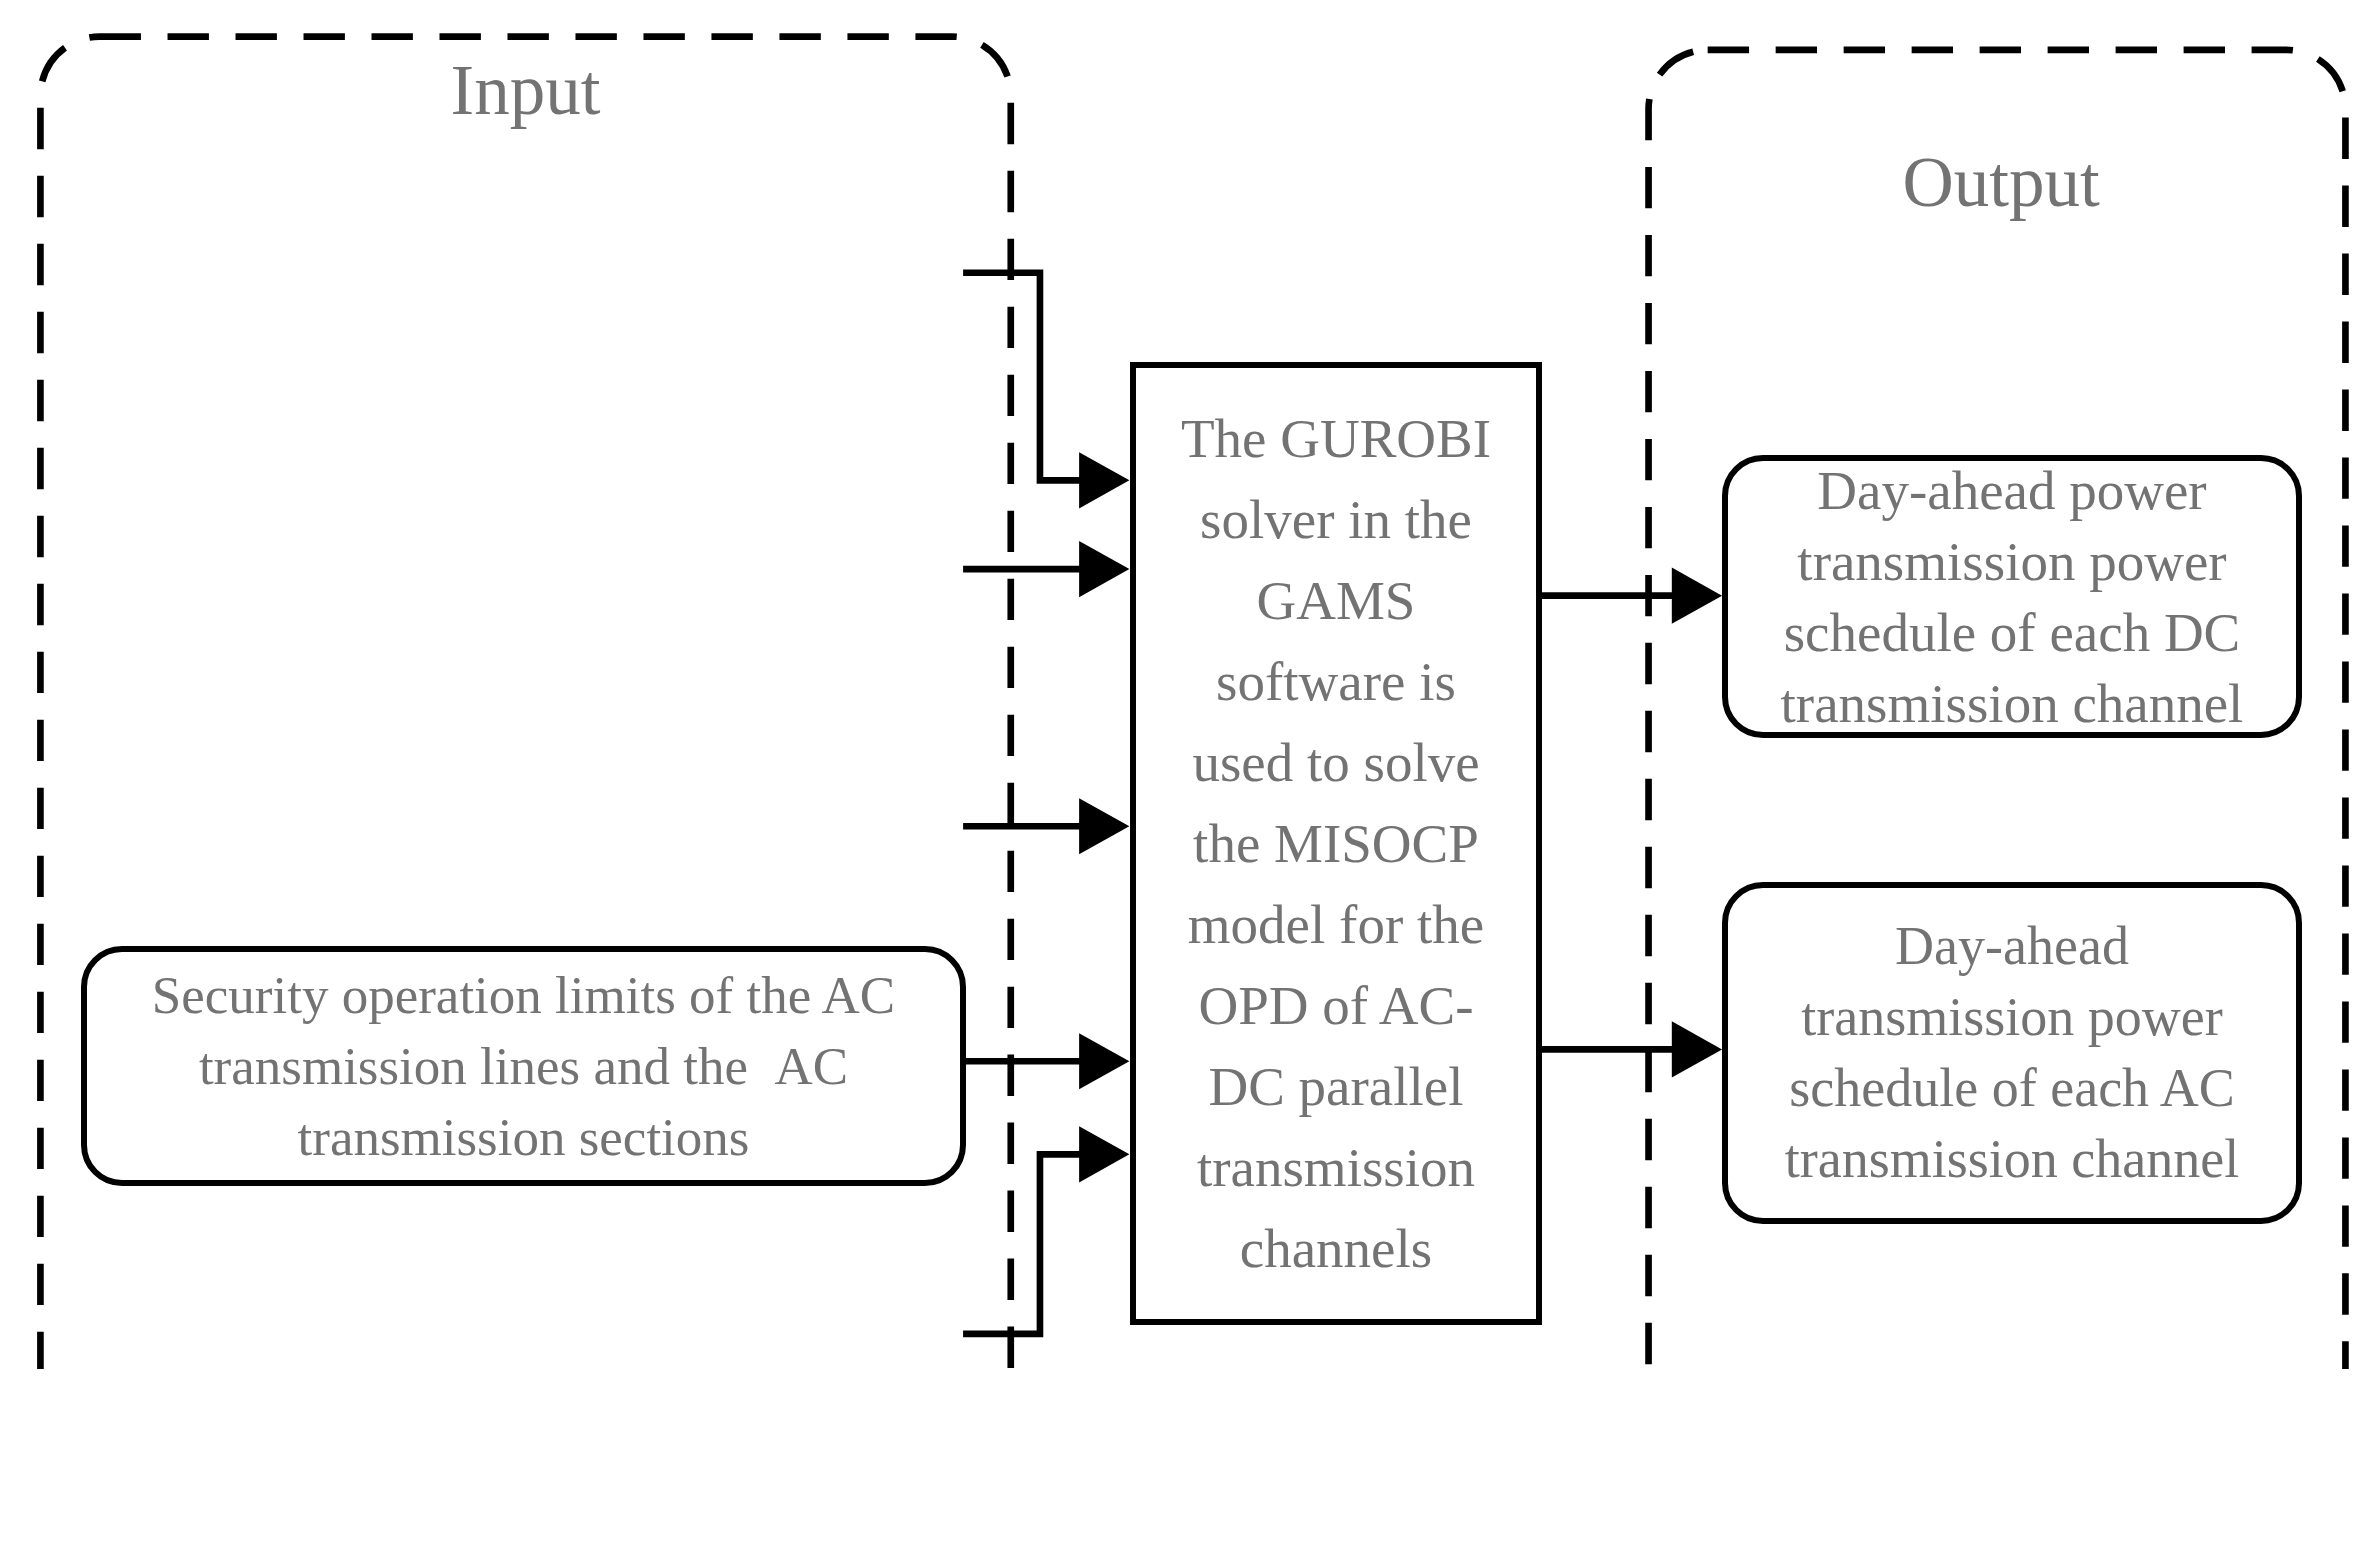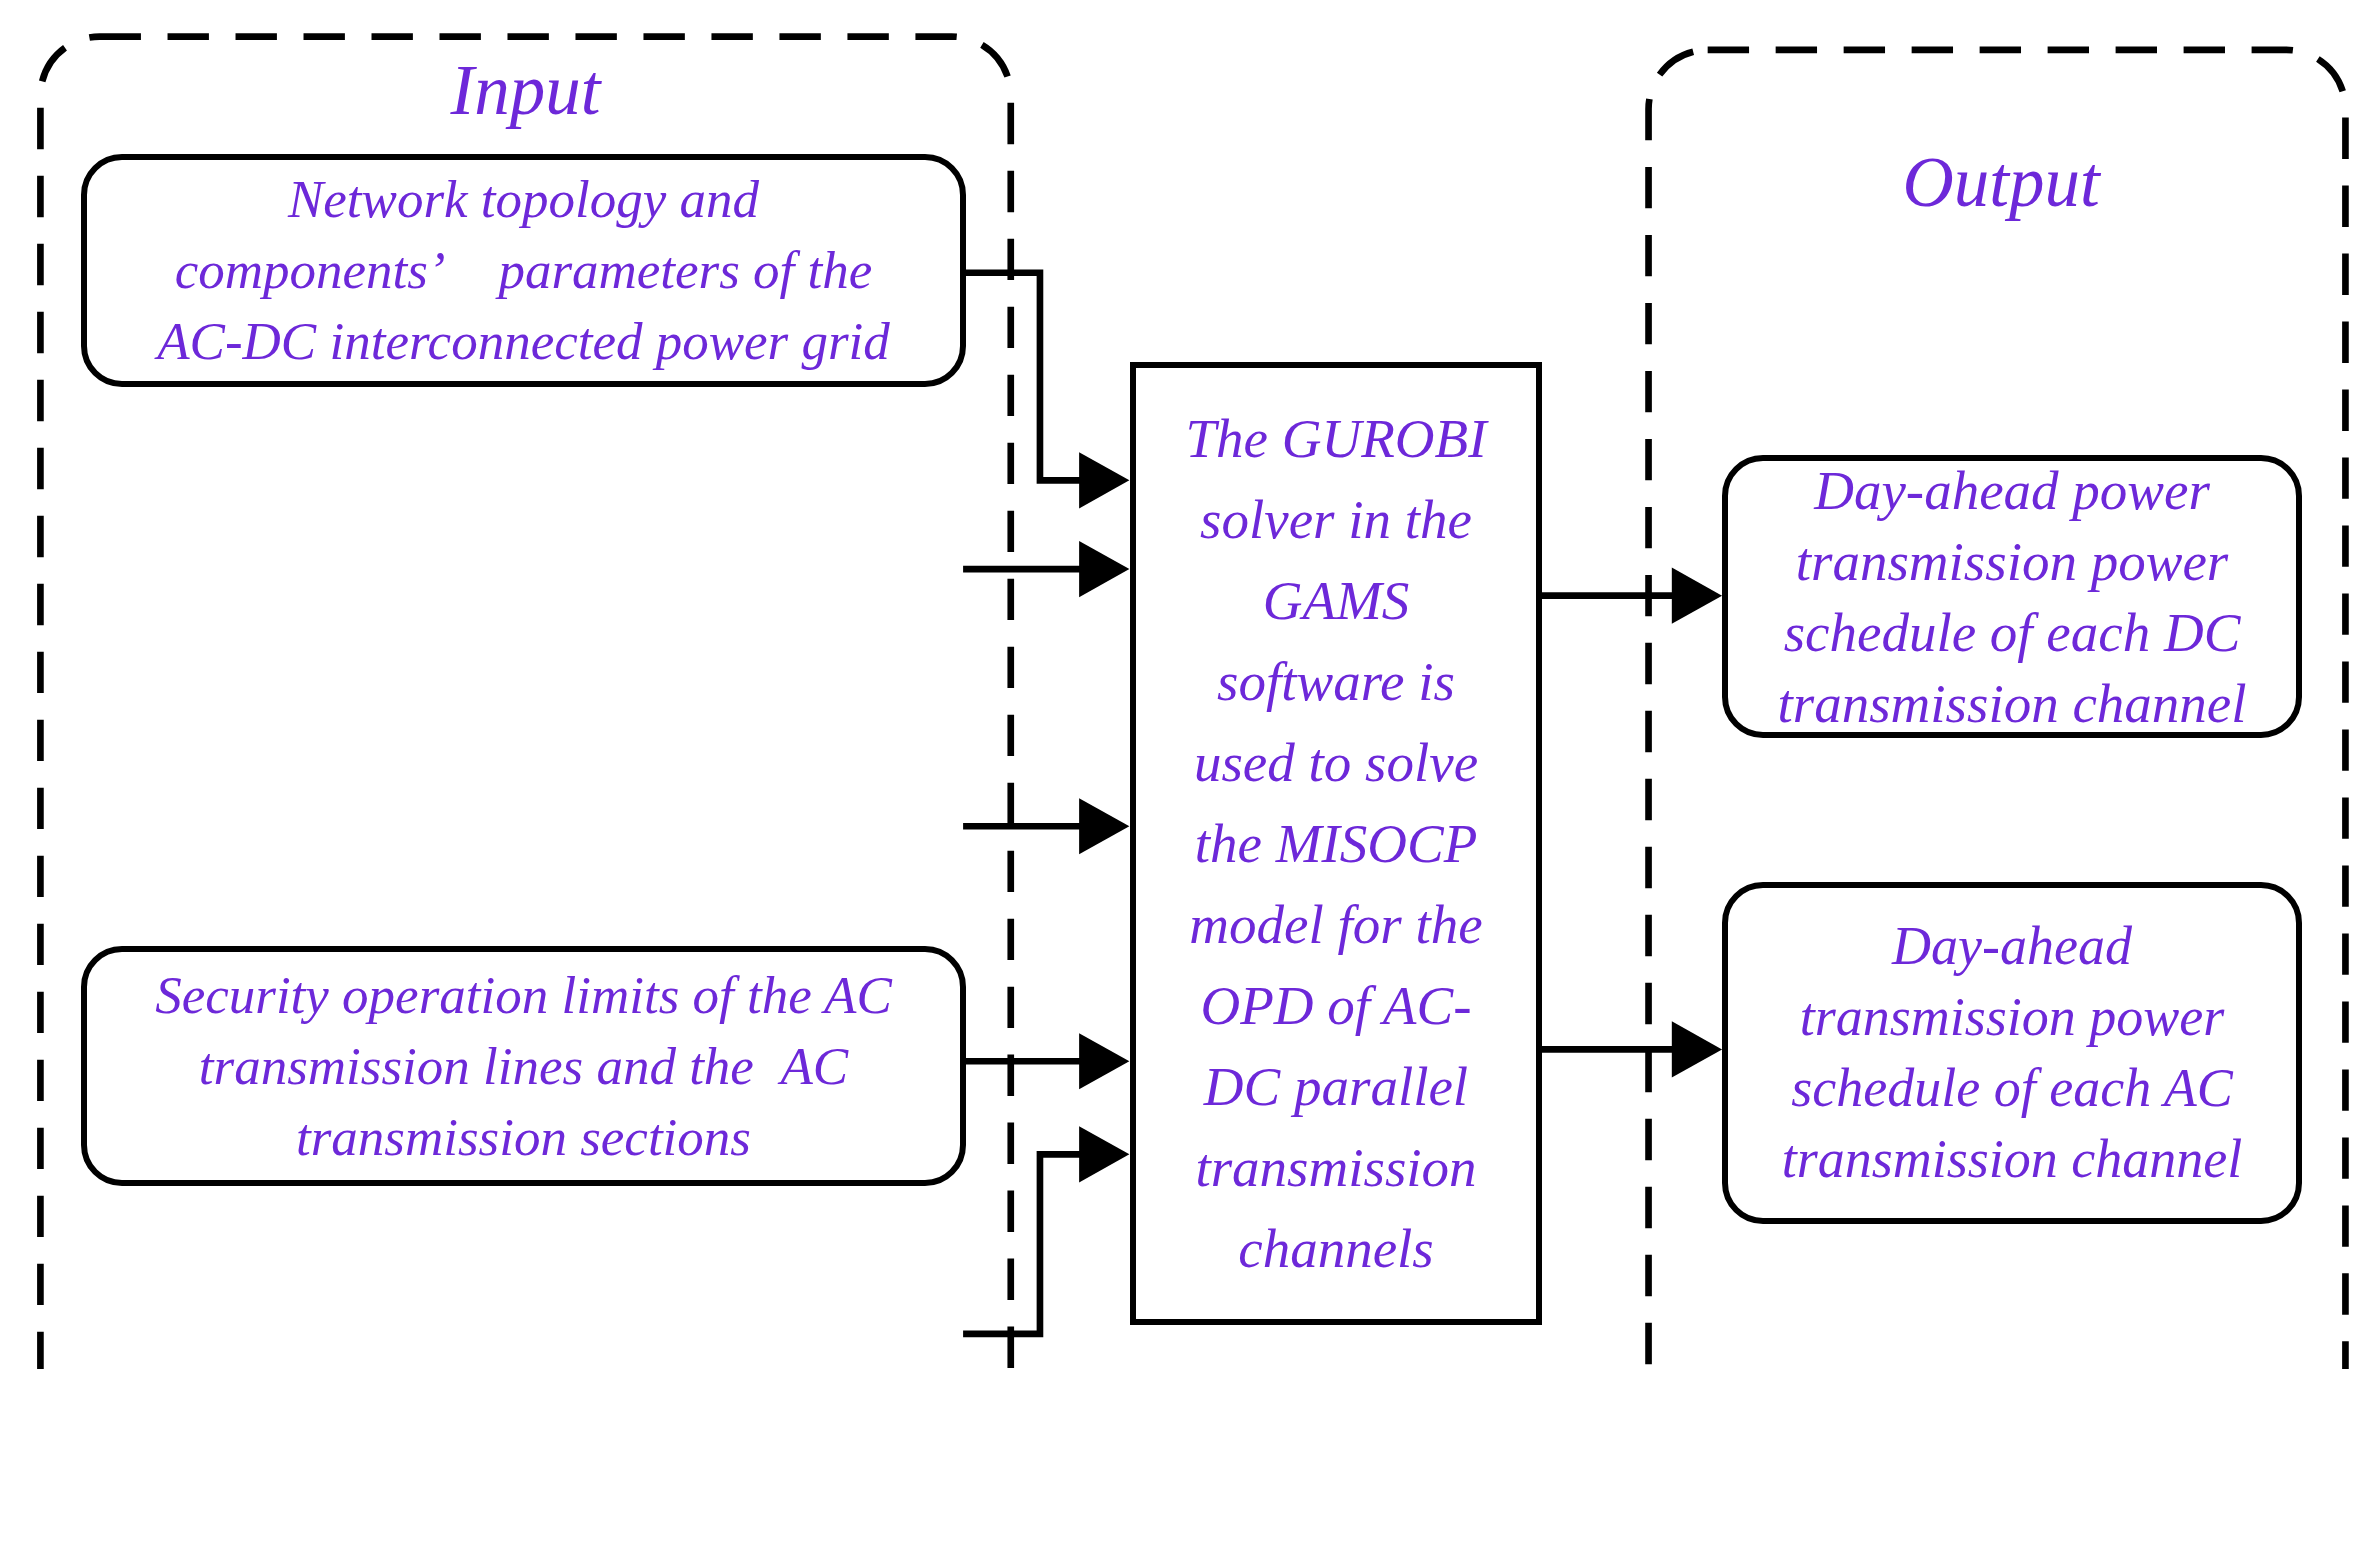--- a/index.html
+++ b/index.html
@@ -6,23 +6,22 @@
     margin: 0;
     padding: 0;
     background: #ffffff;
   }
   #canvas {
     position: relative;
     width: 2377px;
     height: 1369px;
     background: #ffffff;
     font-family: "Liberation Serif", "DejaVu Serif", serif;
-    color: #6d28d9;
+    color: #737373;
     overflow: hidden;
-    font-style: italic;
   }
   #wire-layer {
     position: absolute;
     left: 0;
     top: 0;
     width: 2377px;
     height: 1549px;
   }
   .group-title {
     position: absolute;
@@ -100,23 +99,20 @@
     </g>
     <g>
       <path d="M2085 1420 H2264"></path>
       <polygon points="2330,1420 2262,1382 2262,1458" fill="#000000" stroke="none"></polygon>
     </g>
   </svg>
 
   <div class="group-title" id="input-title">Input</div>
   <div class="group-title" id="output-title">Output</div>
 
-  <div class="box" id="ibox1">Network topology and
-components’ parameters of the
-AC-DC interconnected power grid</div>
   <div class="box" id="ibox4">Security operation limits of the AC
 transmission lines and the AC
 transmission sections</div>
 
   <div class="box" id="pbox">The GUROBI
 solver in the
 GAMS
 software is
 used to solve
 the MISOCP

